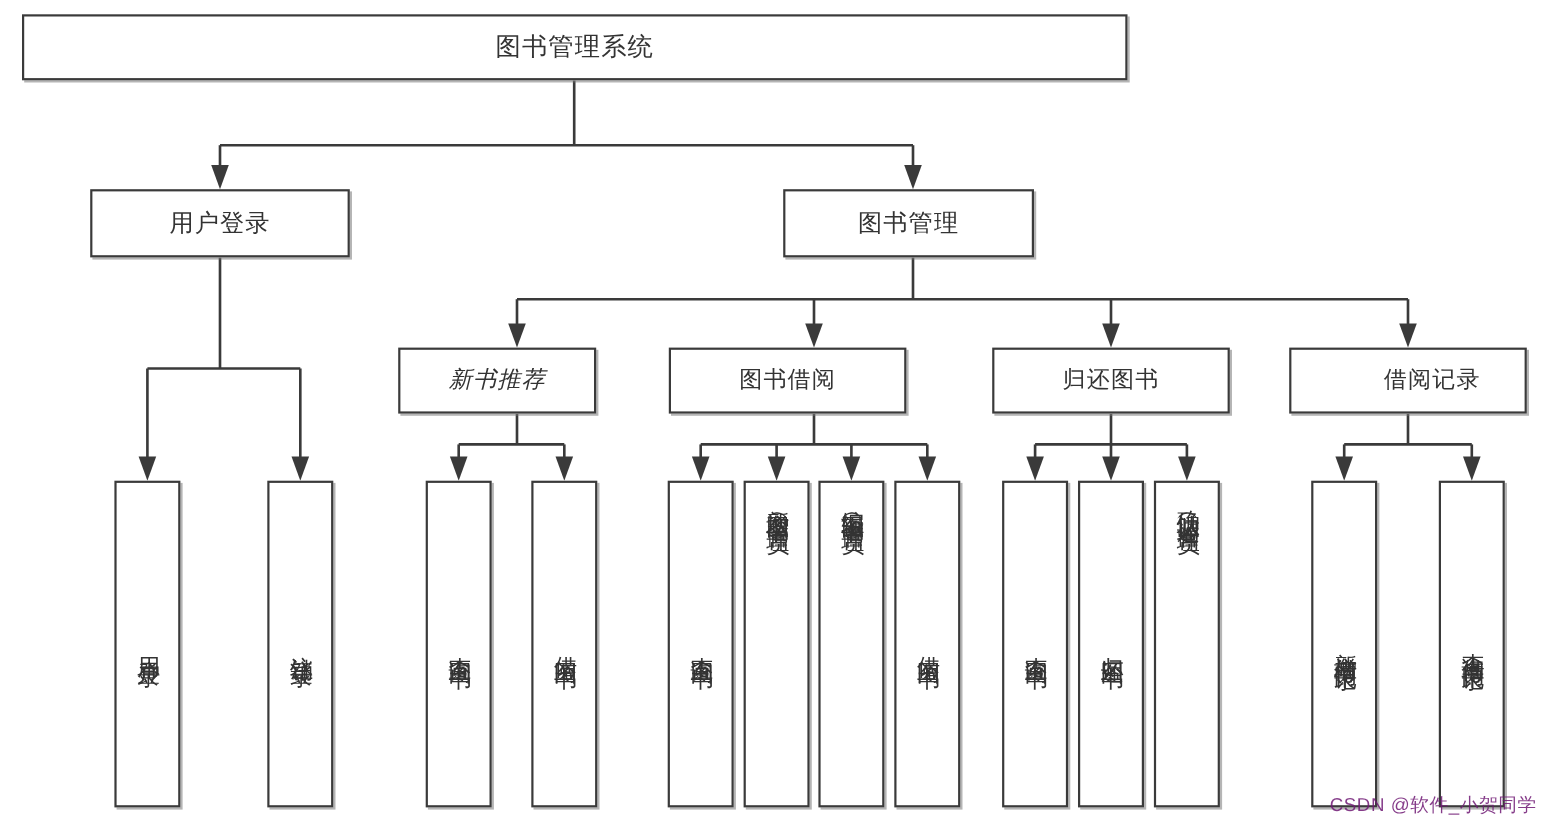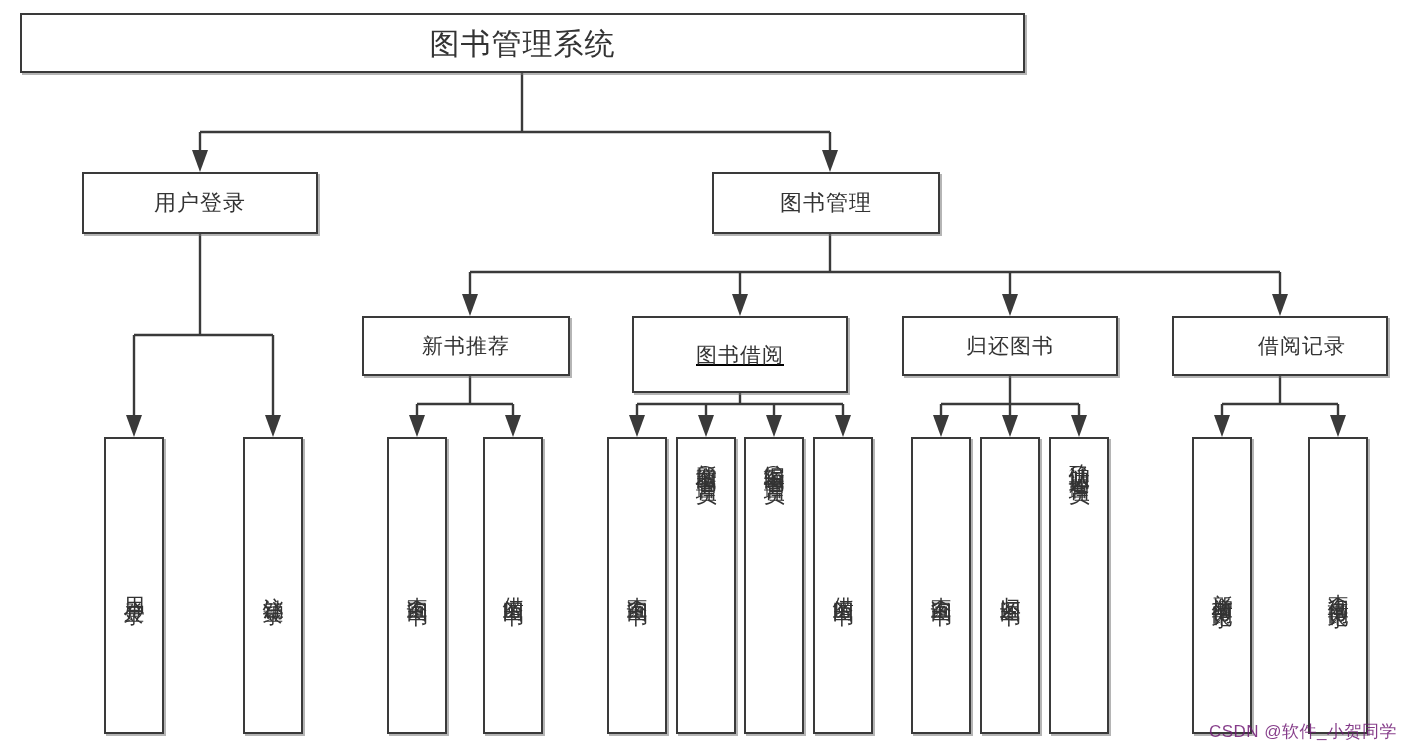--- a/index.html
+++ b/index.html
@@ -49,21 +49,21 @@
     align-items: center;
     justify-content: center;
   }
   .node .label {
     color: #333333;
     font-size: 22px;
     line-height: 1.1;
     letter-spacing: 1px;
     white-space: nowrap;
   }
-  .node.root .label { font-size: 30px; }
+  .node.root .label { font-size: 23px; }
   .node.lvl2 .label { font-size: 22px; }
   .node.lvl3 .label { font-size: 21px; }
 
   
   .node.leaf {
     align-items: flex-start;
     justify-content: center;
     padding-top: 8px;
   }
   .node.leaf .label {
@@ -169,24 +169,24 @@
     <span class="label">图书管理系统</span>
   </div>
 
   <div class="node lvl2" style="left:82px; top:172px; width:236px; height:62px;">
     <span class="label">用户登录</span>
   </div>
   <div class="node lvl2" style="left:712px; top:172px; width:228px; height:62px;">
     <span class="label">图书管理</span>
   </div>
 
-  <div class="node lvl3" style="left:362px; top:316px; width:208px; height:60px;">
+  <div class="node lvl3" style="left:362px; top:316px; width:180px; height:60px;font-style:italic;">
     <span class="label">新书推荐</span>
   </div>
-  <div class="node lvl3" style="left:632px; top:316px; width:216px; height:77px;text-decoration:underline;">
+  <div class="node lvl3" style="left:608px; top:316px; width:216px; height:60px;">
     <span class="label">图书借阅</span>
   </div>
   <div class="node lvl3" style="left:902px; top:316px; width:216px; height:60px;">
     <span class="label">归还图书</span>
   </div>
   <div class="node lvl3" style="left:1172px; top:316px; width:216px; height:60px;padding-left:44px;">
     <span class="label">借阅记录</span>
   </div>
 
   <div class="node leaf centered" style="left:104px; top:437px; width:60px; height:297px;">

